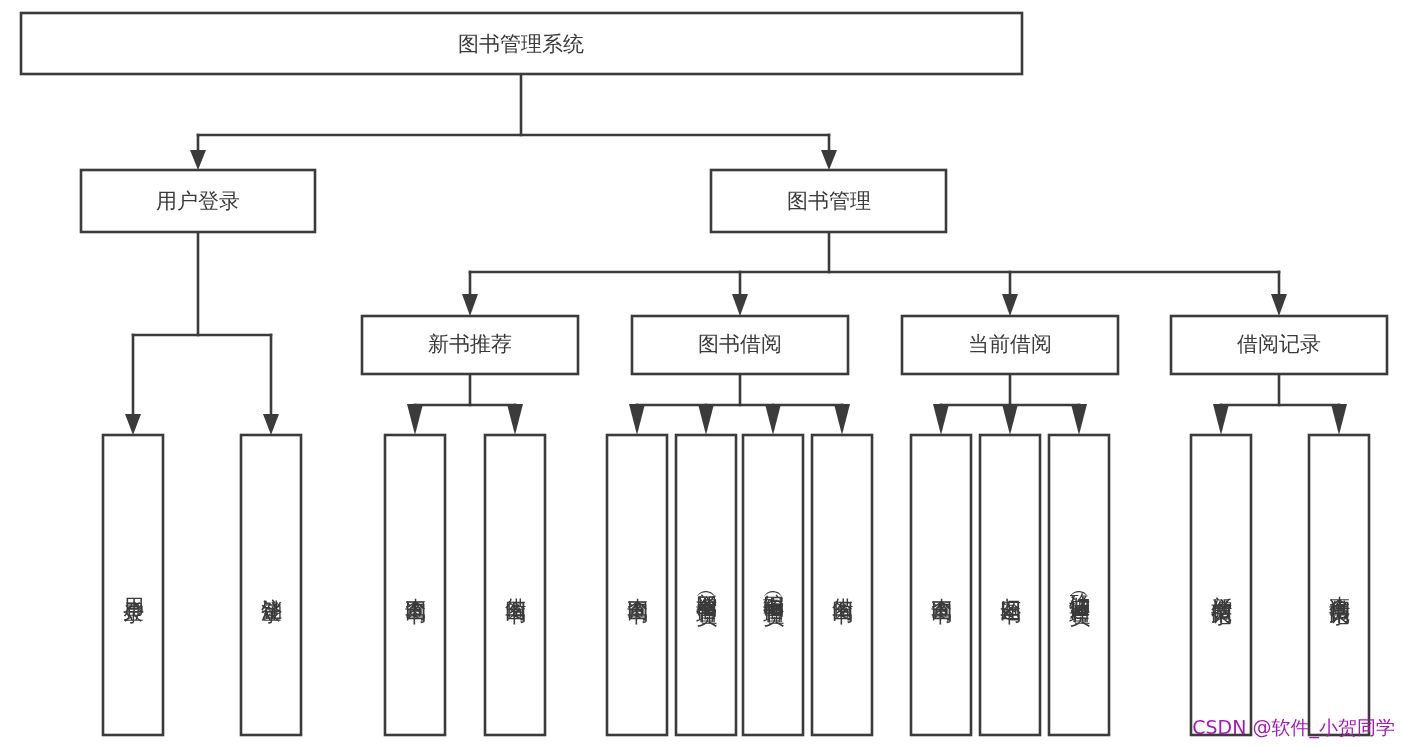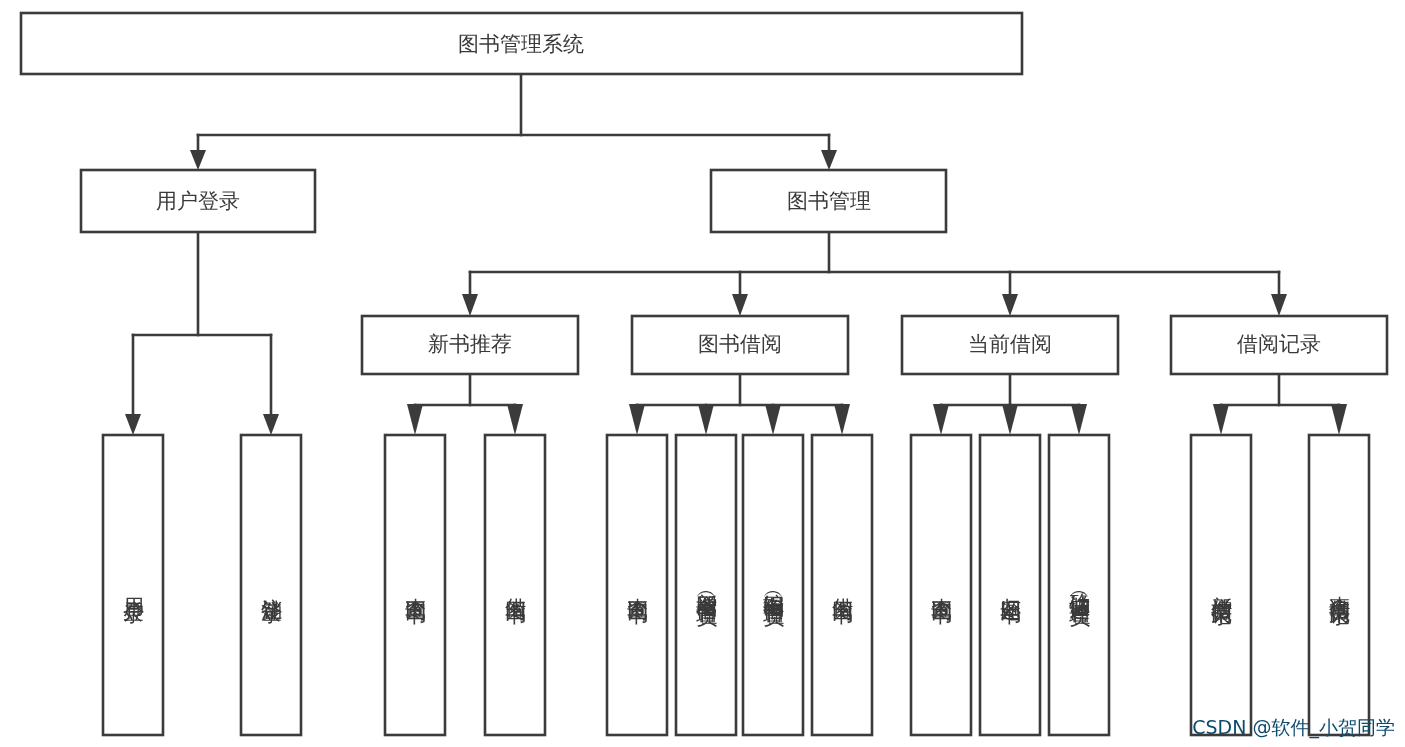--- a/index.html
+++ b/index.html
@@ -64,21 +64,21 @@
     text-align: center;
     white-space: nowrap;
     user-select: none;
   }
   .watermark {
     position: absolute;
     right: 10px;
     bottom: 6px;
     font-family: "DejaVu Sans", "Liberation Sans", sans-serif;
     font-size: 19px;
-    color: #0c4a6e;
+    color: #a21caf;
     white-space: nowrap;
     user-select: none;
   }
 </style>
 </head>
 <body>
 
 <div id="diagram-root">
 
   <svg id="tree-svg" viewBox="0 0 1405 747">

